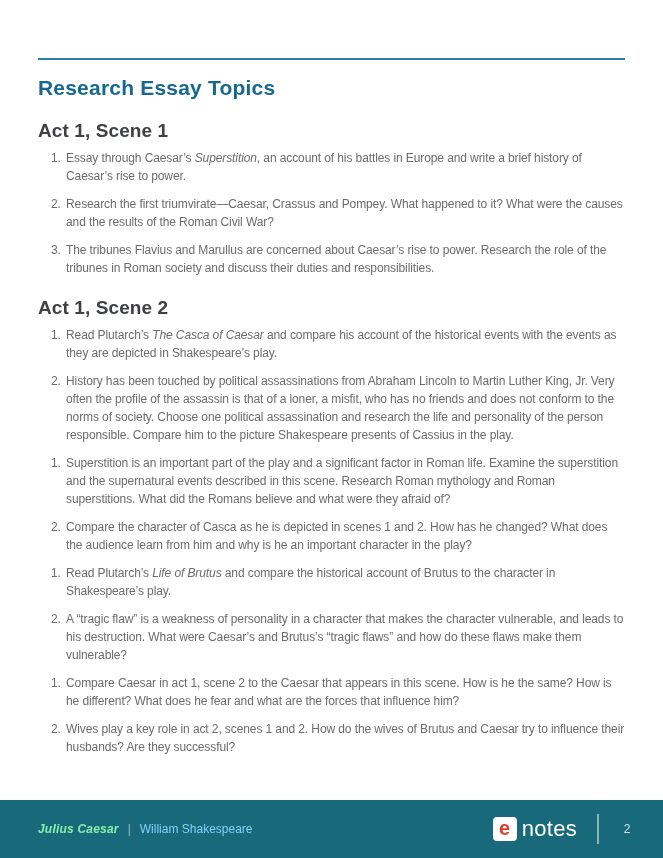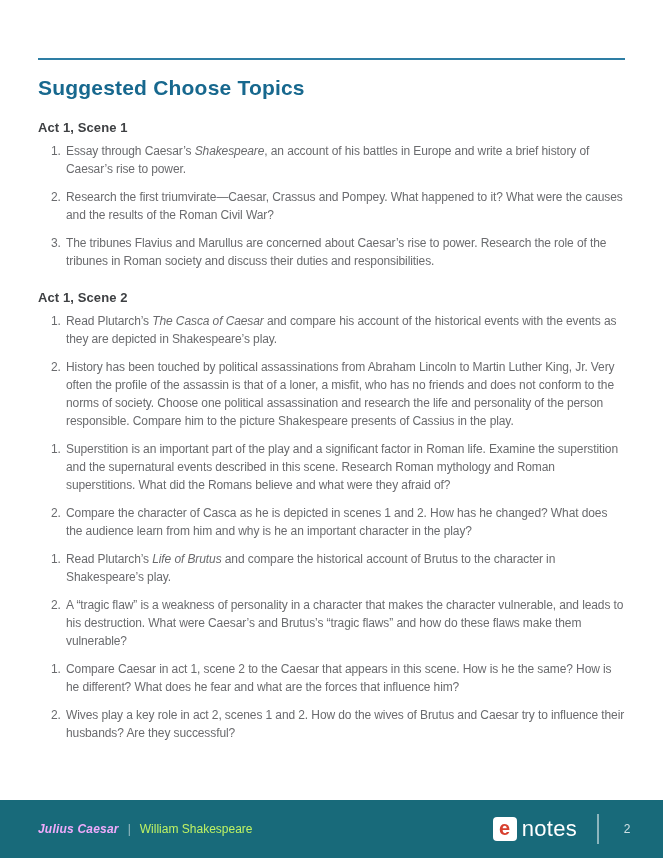--- a/index.html
+++ b/index.html
@@ -21,21 +21,21 @@
   h1.page-title{
     margin:16px 0 0 0;
     font-size:21px;
     font-weight:bold;
     letter-spacing:0.2px;
     color:#17688e;
   }
   .sections{margin-top:4px;}
   .section h2{
     margin:20px 0 7px 0;
-    font-size:13px;
+    font-size:19px;
     font-weight:bold;
     color:#3e4043;
     letter-spacing:0.1px;
   }
   .section ol{
     margin:0;
     padding:0 0 0 26px;
     list-style:decimal;
   }
   .section li{
@@ -54,34 +54,34 @@
     width:663px;height:58px;
     background:#186a7a;
     display:flex;
     align-items:center;
     justify-content:space-between;
     box-sizing:border-box;
     padding:0 30px 0 38px;
   }
   .footer-left{display:flex;align-items:center;}
   .footer-book{
-    color:#f0abfc;
+    color:#86efac;
     font-size:12px;
     font-weight:bold;
     font-style:italic;
     letter-spacing:0.2px;
   }
   .footer-sep{
     color:rgba(255,255,255,0.55);
     margin:0 9px;
     font-size:12px;
     font-weight:300;
   }
   .footer-author{
-    color:#bef264;
+    color:#7dd3fc;
     font-size:12px;
   }
   .footer-right{display:flex;align-items:center;}
   .logo{display:flex;align-items:center;}
   .logo-badge{
     width:24px;height:24px;
     background:#ffffff;
     border-radius:4px;
     display:flex;
     align-items:center;
@@ -115,27 +115,27 @@
     min-width:12px;
     text-align:center;
   }
 </style>
 </head>
 <body>
 
 <div class="page">
   <div class="content">
     <hr class="top-rule">
-    <h1 class="page-title">Suggested Choose Topics</h1>
+    <h1 class="page-title">Research Essay Topics</h1>
 
     <div class="sections">
   <div class="section">
     <h2>Act 1, Scene 1</h2>
     <ol>
-            <li><span>Essay through Caesar’s </span><span class="it">Shakespeare</span><span>, an account of his battles in Europe and write a brief history of Caesar’s rise to power.</span></li>
+            <li><span>Essay through Caesar’s </span><span class="it">Superstition</span><span>, an account of his battles in Europe and write a brief history of Caesar’s rise to power.</span></li>
             <li><span>Research the first triumvirate—Caesar, Crassus and Pompey. What happened to it? What were the causes and the results of the Roman Civil War?</span></li>
             <li><span>The tribunes Flavius and Marullus are concerned about Caesar’s rise to power. Research the role of the tribunes in Roman society and discuss their duties and responsibilities.</span></li>
           </ol>
   </div>
 
   <div class="section">
     <h2>Act 1, Scene 2</h2>
     <ol>
             <li><span>Read Plutarch’s </span><span class="it">The Casca of Caesar</span><span> and compare his account of the historical events with the events as they are depicted in Shakespeare’s play.</span></li>
             <li><span>History has been touched by political assassinations from Abraham Lincoln to Martin Luther King, Jr. Very often the profile of the assassin is that of a loner, a misfit, who has no friends and does not conform to the norms of society. Choose one political assassination and research the life and personality of the person responsible. Compare him to the picture Shakespeare presents of Cassius in the play.</span></li>

